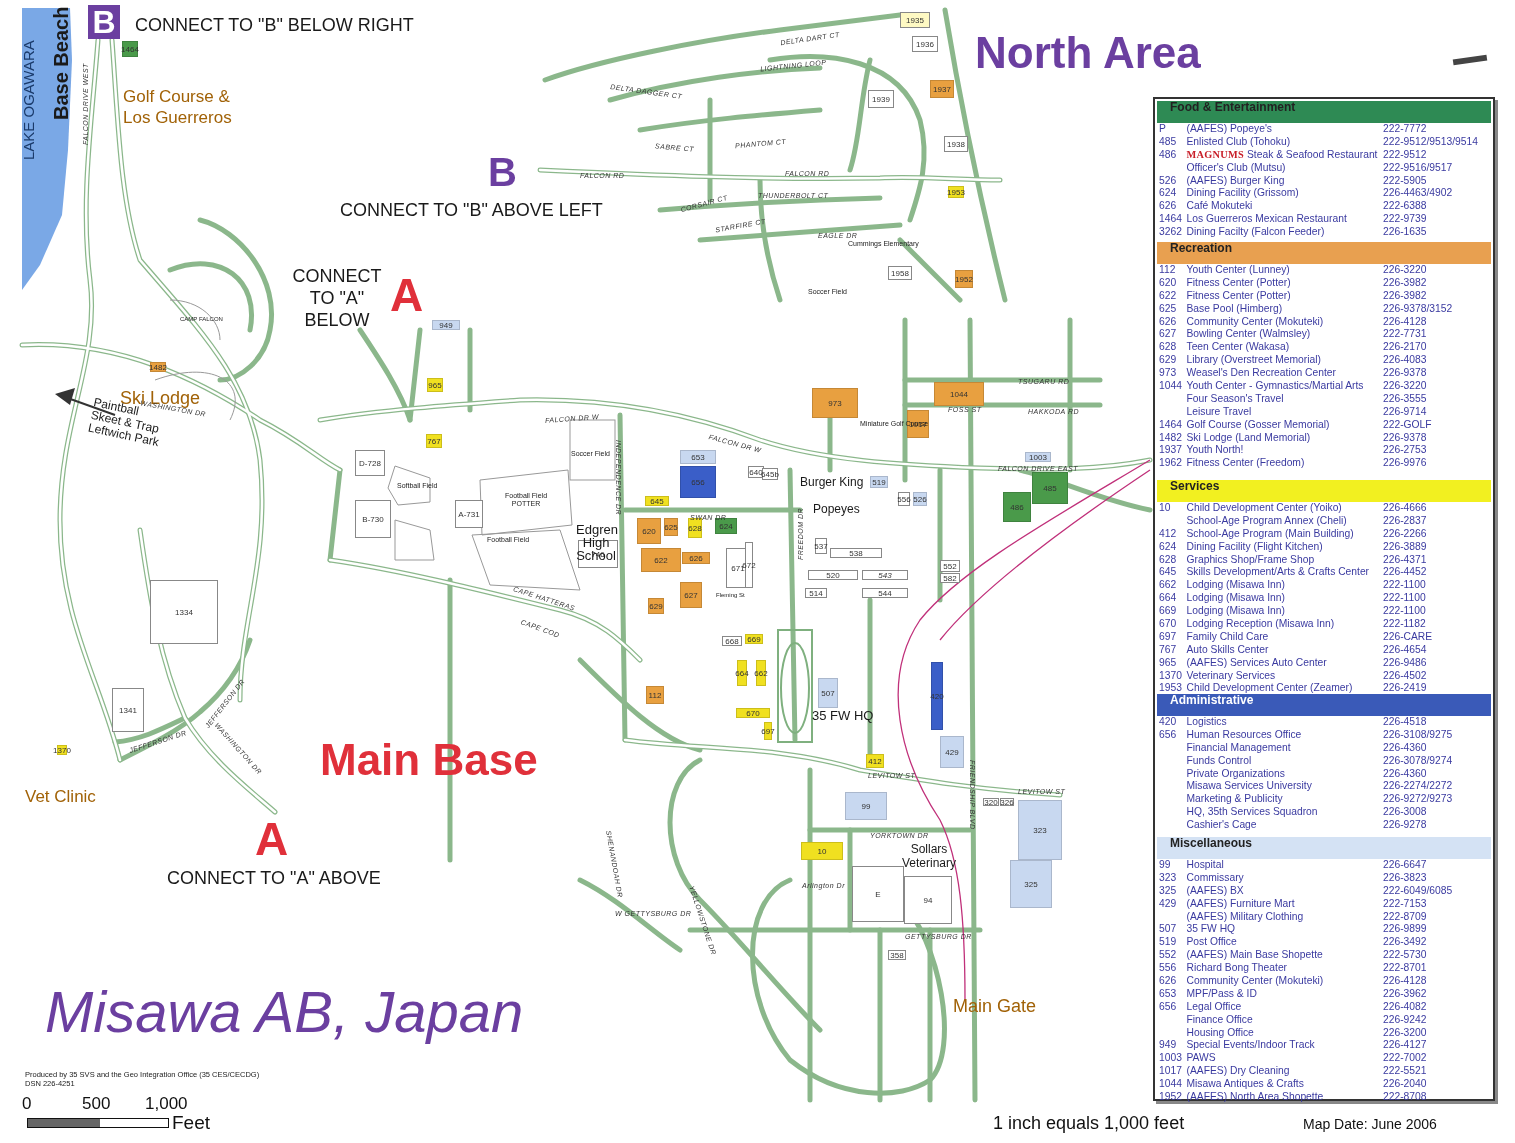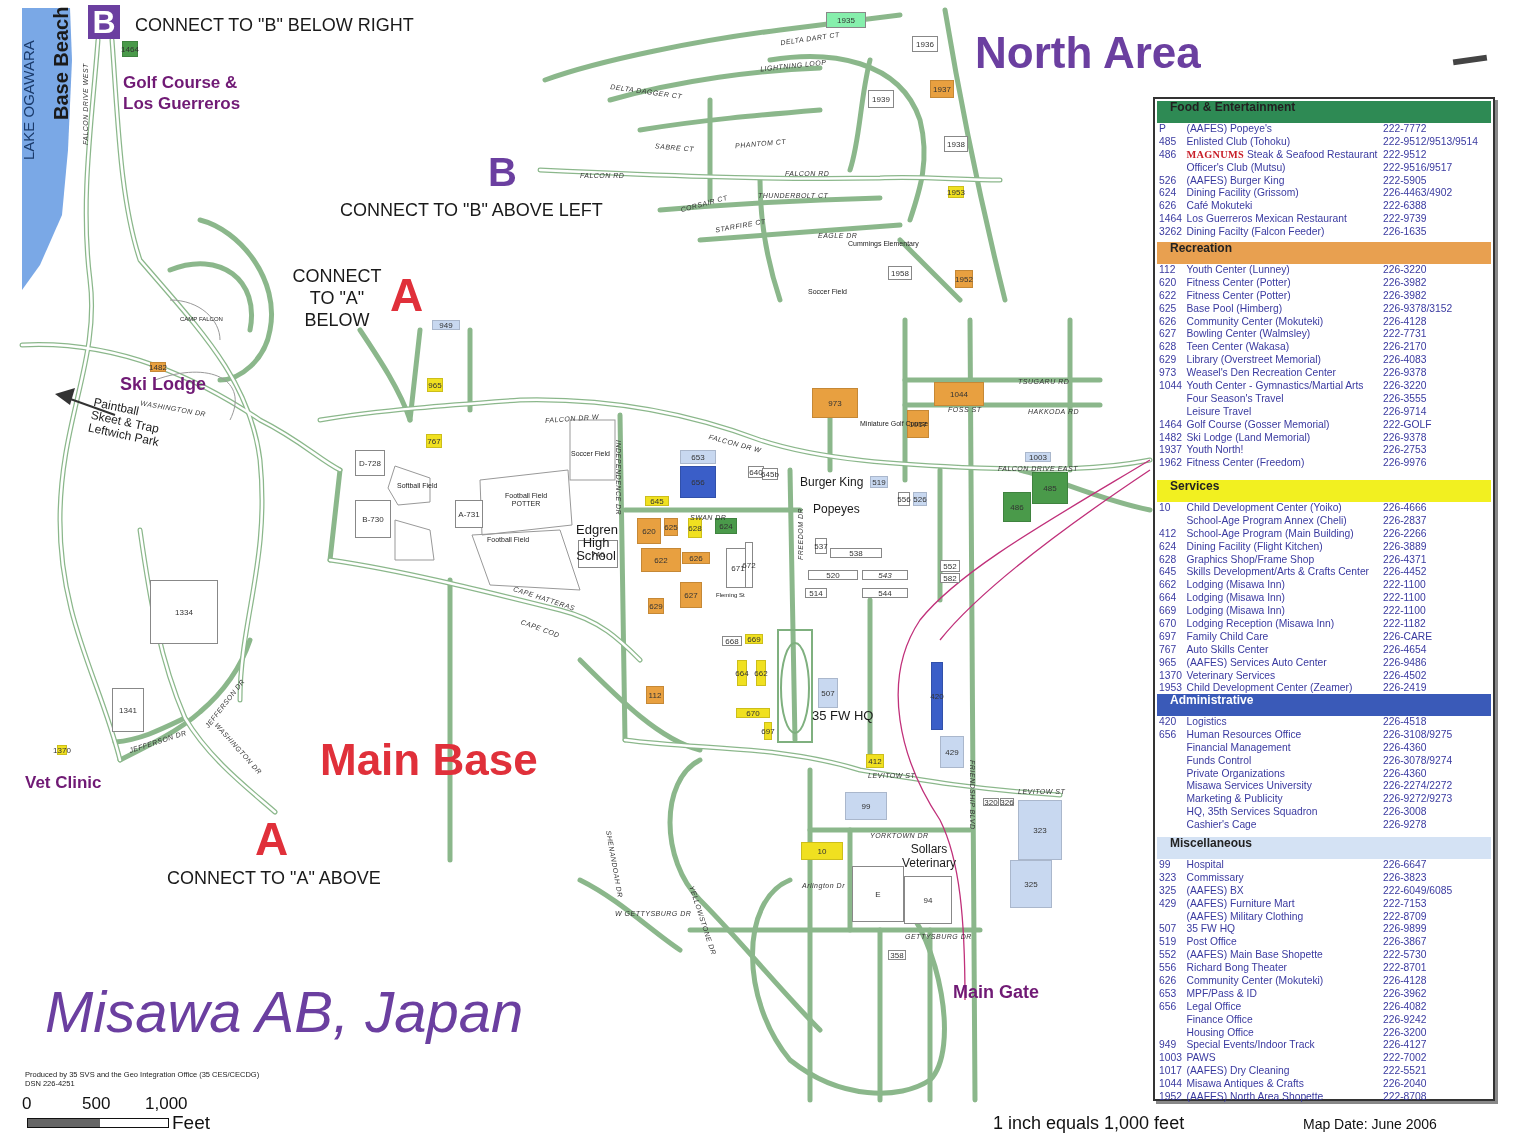--- a/index.html
+++ b/index.html
@@ -5,21 +5,21 @@
   html, body { margin:0; padding:0; background:#ffffff; }
   body { width:1515px; height:1143px; position:relative; overflow:hidden; font-family:"Liberation Sans", sans-serif; }
   svg.map { position:absolute; left:0; top:0; }
   .lbl { position:absolute; color:#1a1a1a; white-space:nowrap; }
   .big-b { position:absolute; background:#6b3fa0; color:#fff; font-weight:bold; font-family:"Liberation Sans", sans-serif; text-align:center; }
   .title-north { position:absolute; left:975px; top:28px; font-size:44px; font-weight:bold; color:#6b3fa0; }
   .title-main { position:absolute; left:320px; top:735px; font-size:44px; font-weight:bold; color:#e0303a; }
   .title-misawa { position:absolute; left:45px; top:978px; font-size:58px; font-style:italic; color:#6b3fa0; }
   .a-letter { position:absolute; font-size:46px; font-weight:bold; color:#e0303a; }
   .connect { position:absolute; font-size:18px; color:#1a1a1a; }
-  .place { position:absolute; font-weight:bold; color:#701a75; }
+  .place { position:absolute; font-weight:normal; color:#a16207;margin-top:14px; }
   .place-n { position:absolute; color:#1a1a1a; }
   .bldg { position:absolute; font-size:8px; color:#333; display:flex; align-items:center; justify-content:center; }
   .street { position:absolute; font-size:7px; color:#333; letter-spacing:0.5px; font-style:italic; }
 
   
   .legend { position:absolute; left:1153px; top:97px; width:338px; height:1000px; border:2px solid #333; background:#fff; box-shadow:3px 3px 0 #888; }
   .sec { position:absolute; left:2px; right:2px; }
   .sec-head { font-size:12px; font-weight:bold; color:#222; height:22px; line-height:13px; padding-left:13px; }
   .row { display:flex; font-size:10.3px; color:#3a3aa0; height:12.9px; line-height:12.9px; white-space:nowrap; }
   .row .num { width:28px; padding-left:2px; }
@@ -120,21 +120,21 @@
   <polygon points="395,466 430,478 430,502 398,505 388,488" fill="none" stroke="#999" stroke-width="1"></polygon>
   <polygon points="395,520 430,530 434,560 395,560" fill="none" stroke="#999" stroke-width="1"></polygon>
   <path d="M155,380 C210,360 250,380 230,420" fill="none" stroke="#999" stroke-width="1"></path>
   <path d="M170,300 C200,300 220,320 220,340" fill="none" stroke="#999" stroke-width="1"></path>
 
   <line x1="115" y1="415" x2="62" y2="396" stroke="#333" stroke-width="2"></line>
   <polygon points="55,394 75,388 70,405" fill="#333"></polygon>
 </svg>
 
 <div id="buildings">
-    <div class="bldg" style="left: 826px; top: 12px; width: 40px; height: 16px; background: #86efac; border: 1px solid rgb(136, 136, 136); box-sizing: border-box;">1935</div>
+    <div class="bldg" style="left: 900px; top: 12px; width: 30px; height: 16px; background: #fef9c3; border: 1px solid rgb(136, 136, 136); box-sizing: border-box;">1935</div>
     <div class="bldg" style="left: 912px; top: 36px; width: 26px; height: 16px; background: rgb(255, 255, 255); border: 1px solid rgb(136, 136, 136); box-sizing: border-box;">1936</div>
     <div class="bldg" style="left: 930px; top: 80px; width: 24px; height: 18px; background: rgb(232, 160, 64); border: 1px solid rgba(0, 0, 0, 0.15); box-sizing: border-box;">1937</div>
     <div class="bldg" style="left: 868px; top: 90px; width: 26px; height: 18px; background: rgb(255, 255, 255); border: 1px solid rgb(136, 136, 136); box-sizing: border-box;">1939</div>
     <div class="bldg" style="left: 944px; top: 136px; width: 24px; height: 16px; background: rgb(255, 255, 255); border: 1px solid rgb(136, 136, 136); box-sizing: border-box;">1938</div>
     <div class="bldg" style="left: 948px; top: 186px; width: 16px; height: 12px; background: rgb(240, 224, 32); border: 1px solid rgba(0, 0, 0, 0.15); box-sizing: border-box;">1953</div>
     <div class="bldg" style="left: 955px; top: 270px; width: 18px; height: 18px; background: rgb(232, 160, 64); border: 1px solid rgba(0, 0, 0, 0.15); box-sizing: border-box;">1952</div>
     <div class="bldg" style="left: 888px; top: 266px; width: 24px; height: 14px; background: rgb(255, 255, 255); border: 1px solid rgb(136, 136, 136); box-sizing: border-box;">1958</div>
     <div class="bldg" style="left: 122px; top: 41px; width: 16px; height: 16px; background: rgb(74, 154, 74); border: 1px solid rgba(0, 0, 0, 0.15); box-sizing: border-box;">1464</div>
     <div class="bldg" style="left: 150px; top: 362px; width: 16px; height: 10px; background: rgb(232, 160, 64); border: 1px solid rgba(0, 0, 0, 0.15); box-sizing: border-box;">1482</div>
     <div class="bldg" style="left: 432px; top: 320px; width: 28px; height: 10px; background: rgb(200, 216, 240); border: 1px solid rgba(0, 0, 0, 0.15); box-sizing: border-box;">949</div>
@@ -583,21 +583,21 @@
           <span class="ph">222-8709</span>
         </div>
         <div class="row">
           <span class="num">507</span>
           <span class="name">35 FW HQ</span>
           <span class="ph">226-9899</span>
         </div>
         <div class="row">
           <span class="num">519</span>
           <span class="name">Post Office</span>
-          <span class="ph">226-3867</span>
+          <span class="ph">226-3492</span>
         </div>
         <div class="row">
           <span class="num">552</span>
           <span class="name">(AAFES) Main Base Shopette</span>
           <span class="ph">222-5730</span>
         </div>
         <div class="row">
           <span class="num">556</span>
           <span class="name">Richard Bong Theater</span>
           <span class="ph">222-8701</span>

